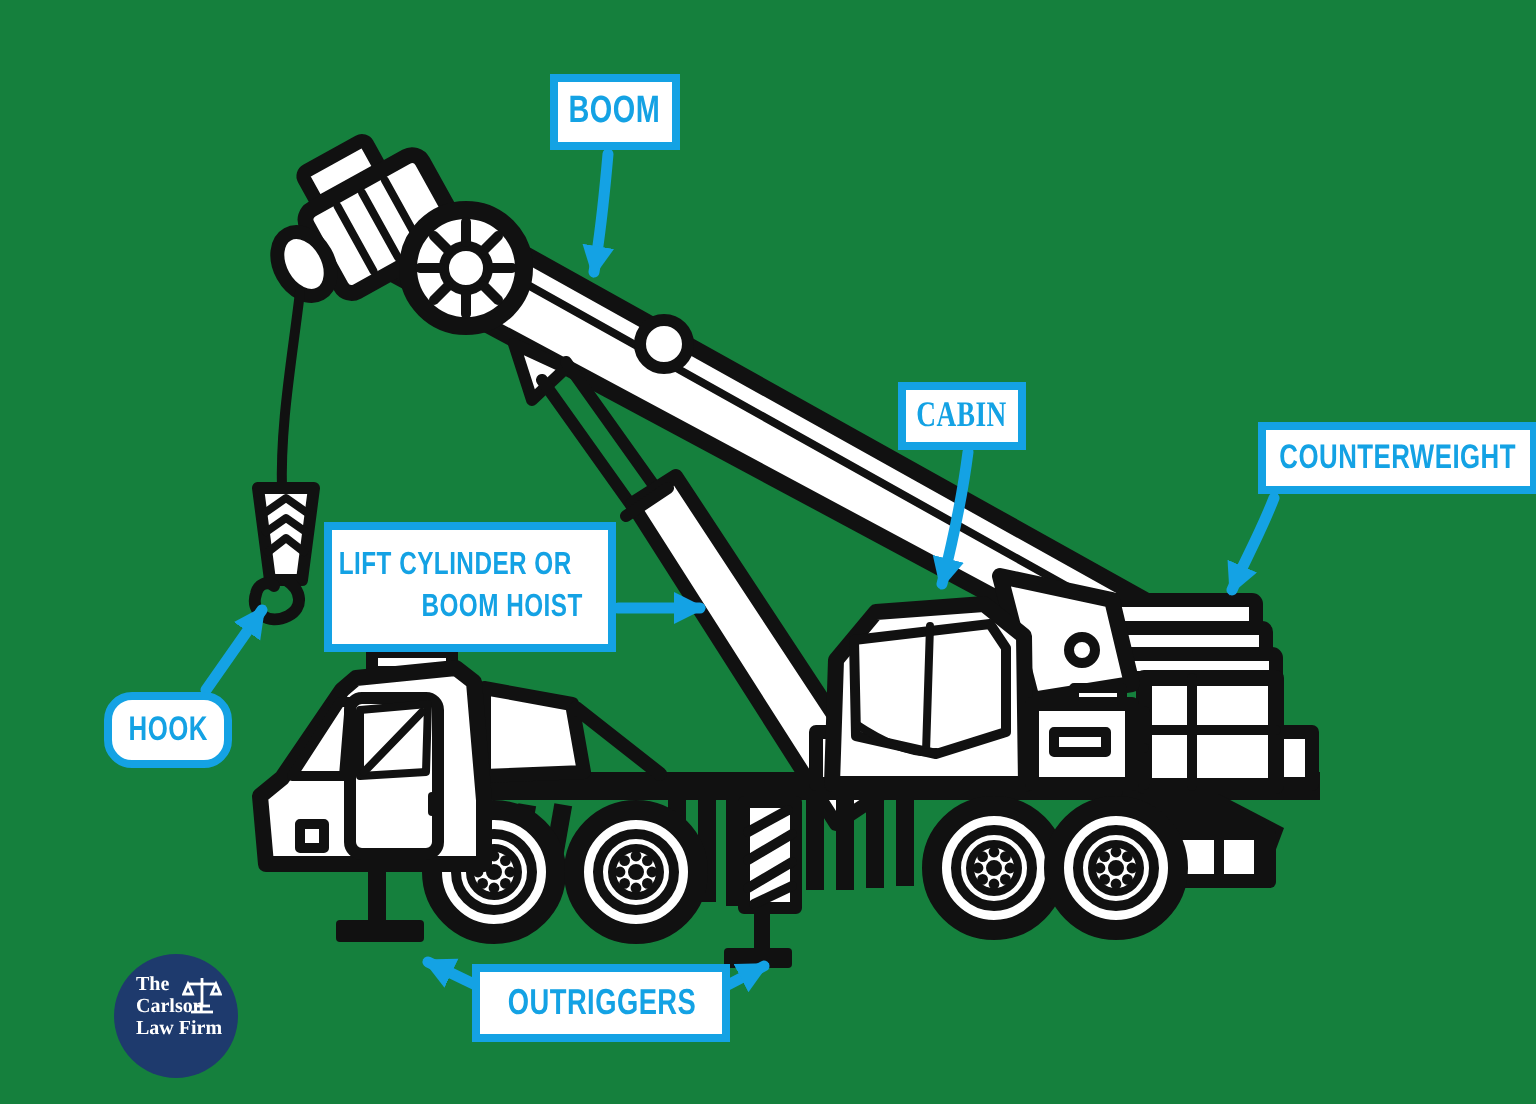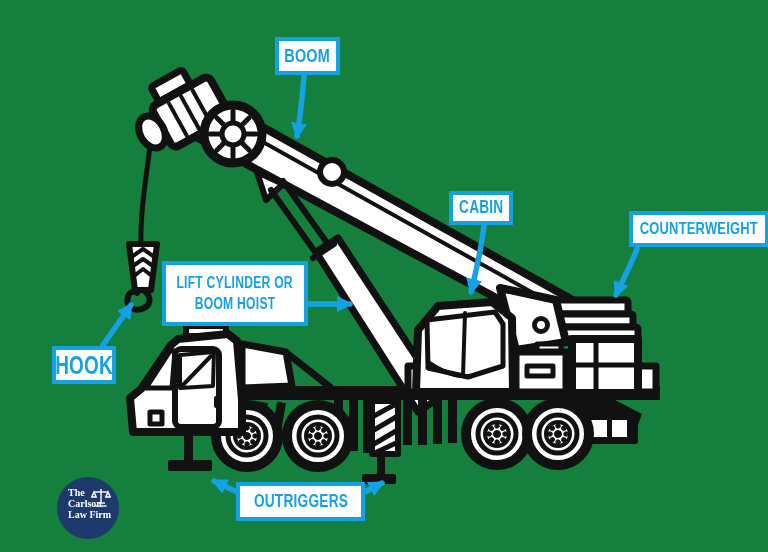--- a/index.html
+++ b/index.html
@@ -8,24 +8,24 @@
     font-family:"Liberation Sans",sans-serif;
   }
   #crane-svg{position:absolute;left:0;top:0;}
   .label-box{
     position:absolute;background:#fff;border:4px solid #14a2e4;color:#14a2e4;
     display:flex;align-items:center;justify-content:center;text-align:center;
     font-weight:bold;letter-spacing:.3px;box-sizing:border-box;line-height:1.3;
   }
   .label-box .tx{display:inline-block;transform:scaleX(.76);white-space:nowrap;}
   #label-boom{left:275px;top:37px;width:65px;height:38px;font-size:19px;}
-  #label-cabin{left:449px;top:191px;width:64px;height:34px;font-size:18px;}
+  #label-cabin{left:449px;top:191px;width:64px;height:34px;font-size:18px;font-family:Liberation Serif, serif;}
   #label-counterweight{left:592px;top:211px;width:140px;height:36px;font-size:17px;margin-left:37px;}
-  #label-lift{left:162px;top:261px;width:146px;height:65px;font-size:16px;flex-direction:column;}
-  #label-hook{left:52px;top:346px;width:64px;height:38px;font-size:25px;}
+  #label-lift{left:162px;top:261px;width:146px;height:65px;font-size:16px;flex-direction:column;align-items:flex-end;}
+  #label-hook{left:52px;top:346px;width:64px;height:38px;font-size:17px;border-radius:14px;}
   #label-outriggers{left:236px;top:482px;width:129px;height:39px;font-size:18px;align-items:center;}
   #logo{
     position:absolute;left:57px;top:477px;width:62px;height:62px;border-radius:50%;
     background:#1e3a6d;color:#fff;font-family:"Liberation Serif",serif;font-weight:bold;text-decoration:underline;
   }
   #logo .logo-text{position:absolute;left:11px;top:11px;font-size:10px;line-height:1.08;}
   #logo svg{position:absolute;right:8px;top:10px;}
 </style>
 </head>
 <body>

